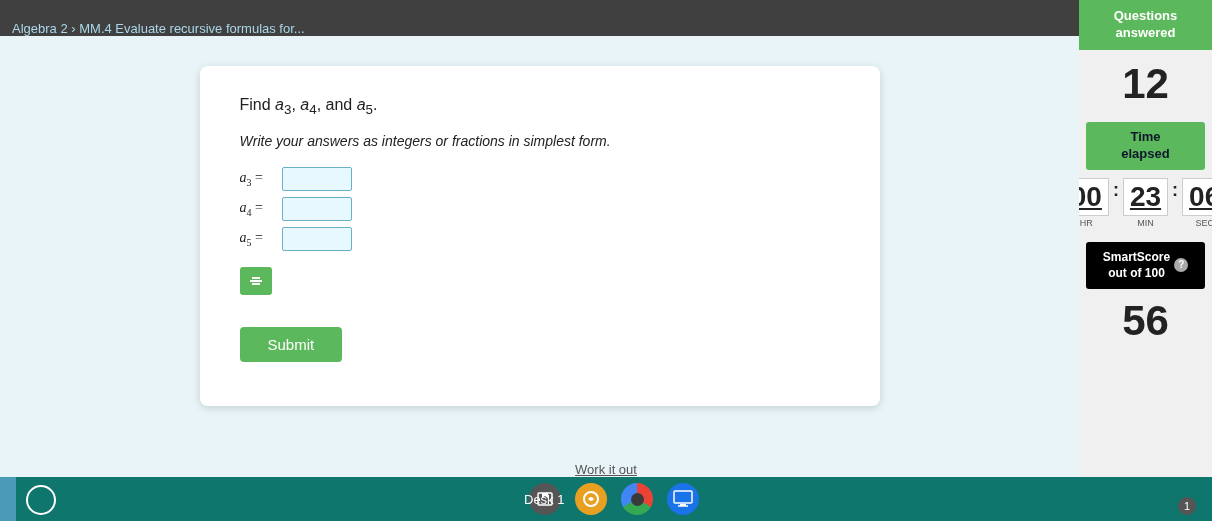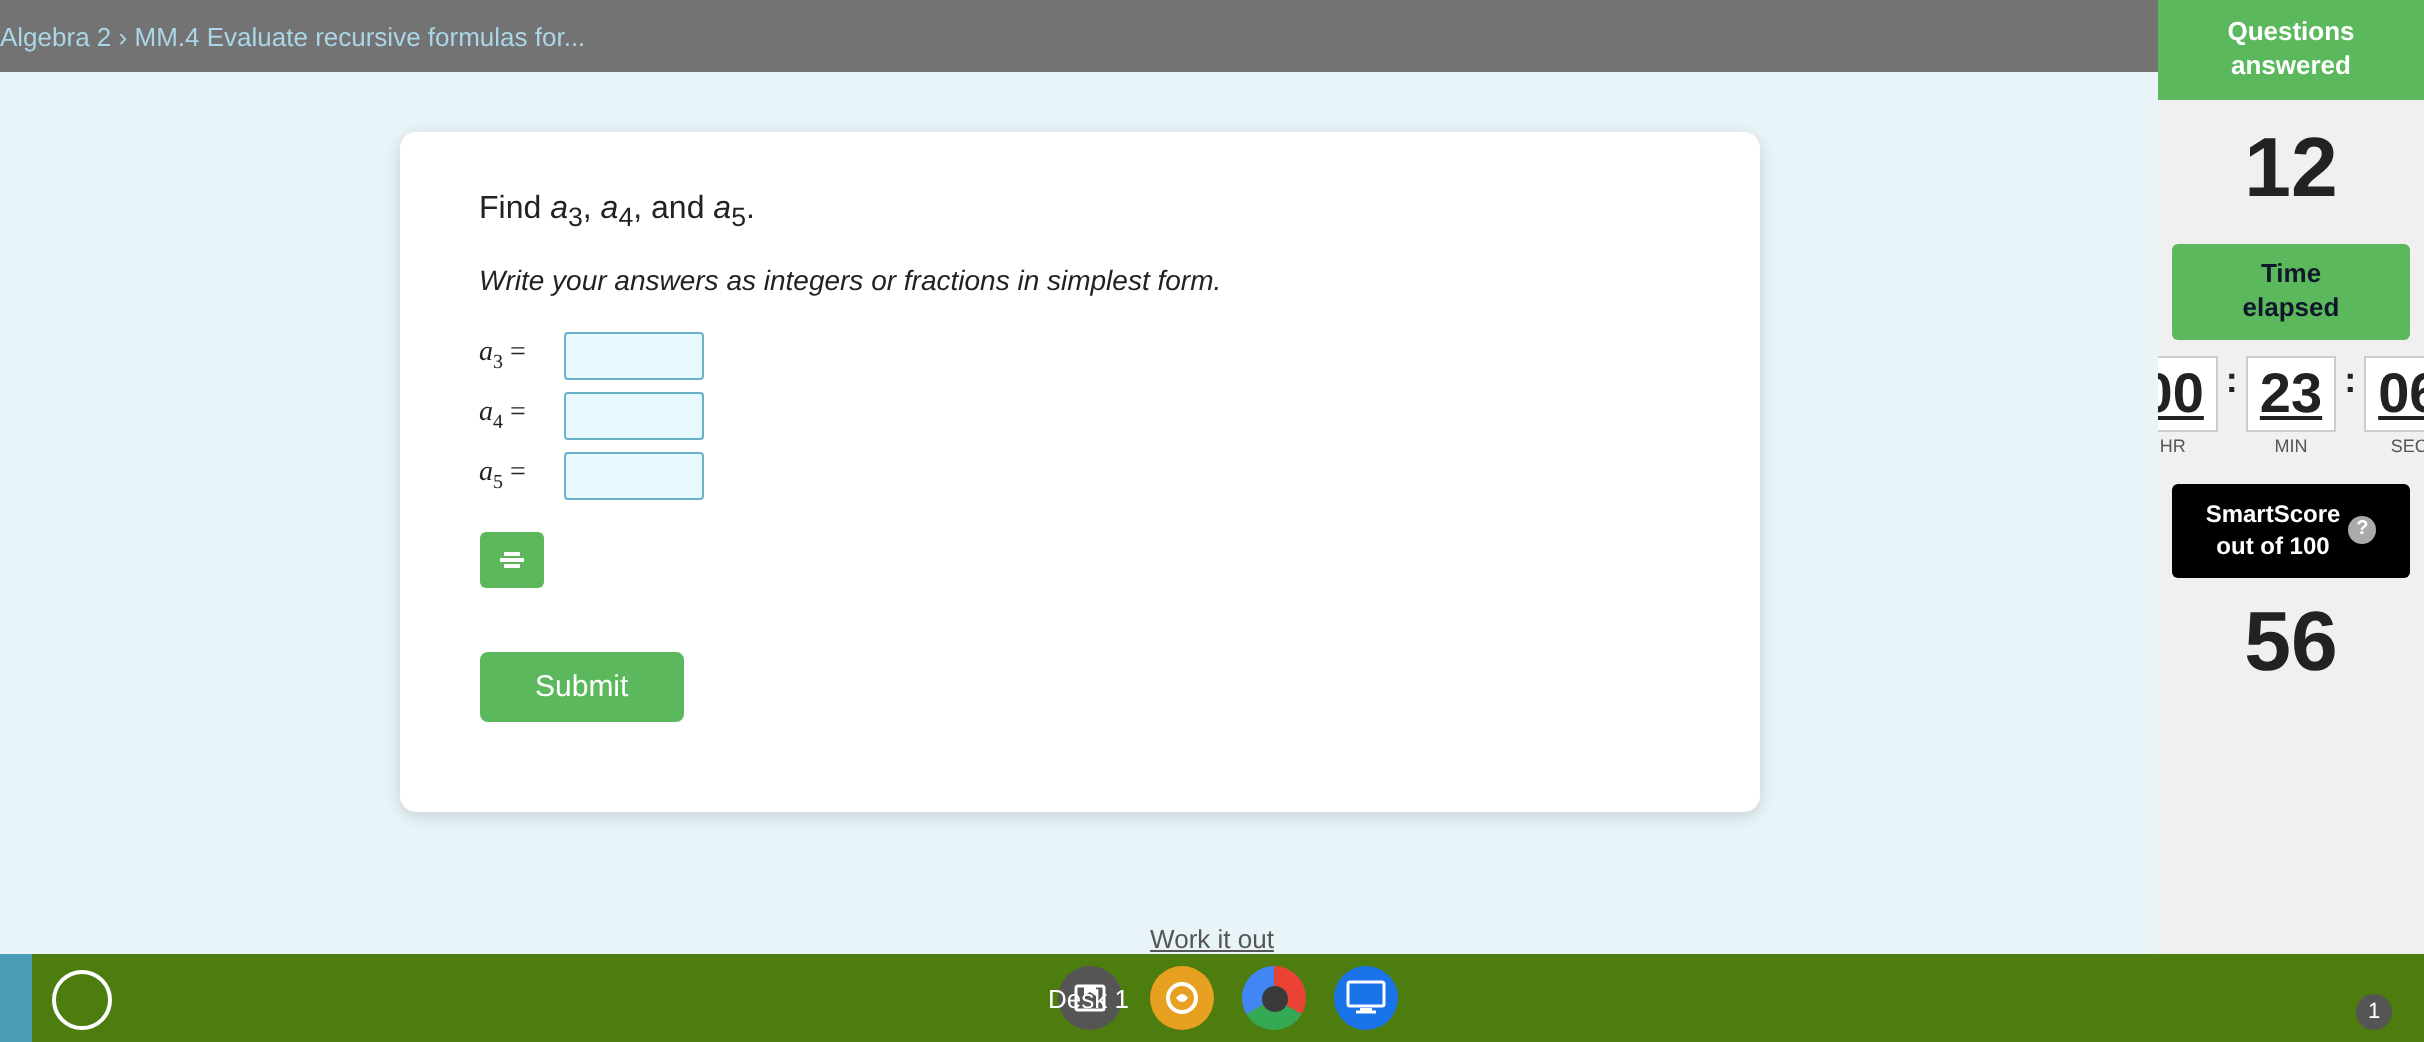--- a/index.html
+++ b/index.html
@@ -10,24 +10,24 @@
       font-family: Arial, sans-serif;
       background: #4a9bb5;
       position: relative;
     }
 
     
     .top-bar {
       position: absolute;
       top: 0; left: 0; right: 0;
       height: 36px;
-      background: #737373;
-      display: flex;
-      align-items: center;
-      padding: 0 0;
+      background: #404040;
+      display: flex;
+      align-items: flex-end;
+      padding: 0 12px;
     }
     .breadcrumb {
       color: #cce8f0;
       font-size: 13px;
     }
     .breadcrumb span {
       color: #aad6e8;
     }
 
     
@@ -296,21 +296,21 @@
       border-bottom: 5px solid transparent;
       border-left: 8px solid #222;
       margin-left: 2px;
     }
 
     
     .taskbar {
       position: absolute;
       bottom: 0; left: 16px; right: 0;
       height: 44px;
-      background: #4d7c0f;
+      background: #0f766e;
       display: flex;
       align-items: center;
       justify-content: center;
       gap: 20px;
     }
     .taskbar-label {
       color: white;
       font-size: 13px;
       position: absolute;
       left: 50%;

